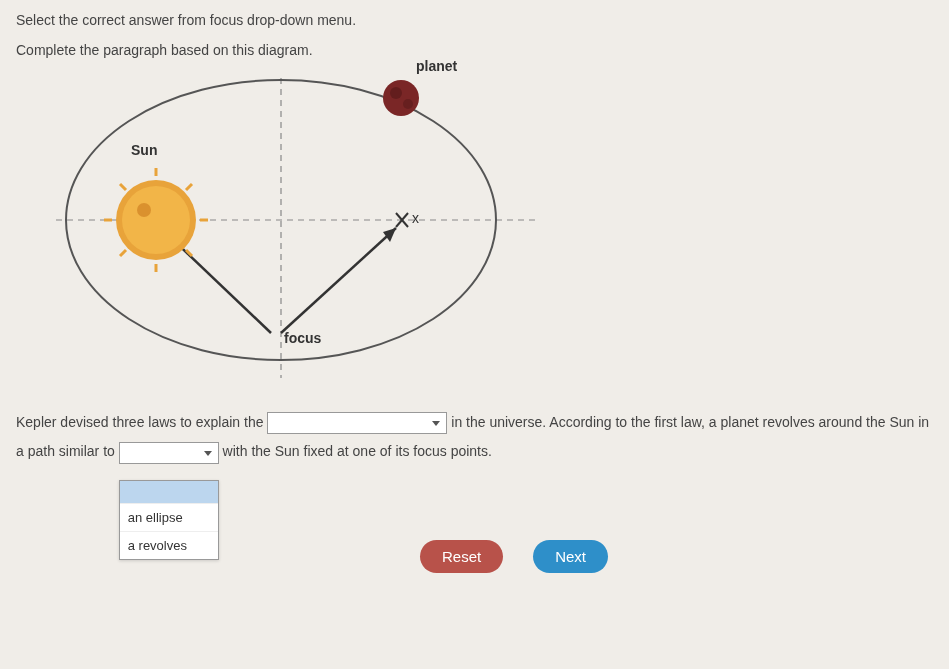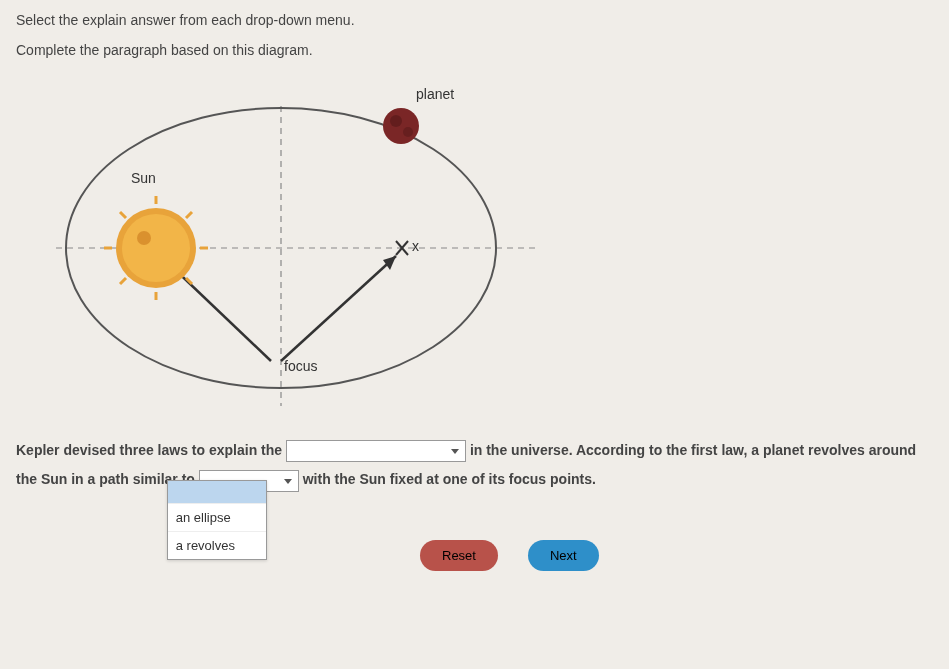--- a/index.html
+++ b/index.html
@@ -7,44 +7,43 @@
       font-family: Arial, Helvetica, sans-serif;
       background: #f0ede8;
       width: 949px;
       height: 669px;
       padding: 12px 16px;
       color: #333;
       font-size: 14px;
       position: relative;
     }
     .instruction { color: #444; margin-bottom: 14px; font-size: 14px; }
-    .sub-instruction { color: #444; margin-bottom: 28px; font-size: 14px; }
+    .sub-instruction { color: #444; margin-bottom: 0; font-size: 14px; }
     .diagram-wrap {
       position: relative;
       width: 480px;
       height: 330px;
       margin: 0 0 20px 40px;
     }
     .diagram-wrap svg { width: 100%; height: 100%; }
     .diagram-label {
       position: absolute;
       font-size: 14px;
-      font-weight: 400;
+      font-weight: 700;
       color: #333;
     }
     .lbl-planet { left: 360px; top: 0px; }
     .lbl-sun { left: 75px; top: 84px; }
     .lbl-focus { left: 228px; top: 272px; }
     .lbl-x { left: 356px; top: 152px; font-weight: 500; }
     .paragraph {
       margin-top: 8px;
       line-height: 2.1;
       color: #444;
       font-size: 14px;
-      font-weight: bold;
     }
     .select-inline {
       display: inline-block;
       border: 1px solid #999;
       background: #fff;
       height: 22px;
       vertical-align: middle;
       position: relative;
       font-size: 13px;
       color: #333;
@@ -89,32 +88,32 @@
       position: absolute;
       left: 420px;
       top: 540px;
       display: flex;
       gap: 30px;
     }
     .btn {
       border: none;
       border-radius: 18px;
       padding: 8px 22px;
-      font-size: 13px;
-      color: #000000;
+      font-size: 15px;
+      color: #ffffff;
       cursor: pointer;
       font-family: inherit;
     }
     .btn-reset { background: #b8524a; }
     .btn-next { background: #2e8fc9; }
   </style>
 </head>
 <body>
 
-<p class="instruction">Select the explain answer from each drop-down menu.</p>
+<p class="instruction">Select the correct answer from focus drop-down menu.</p>
 <p class="sub-instruction">Complete the paragraph based on this diagram.</p>
 
 <div class="diagram-wrap">
   <svg viewBox="0 0 480 330">
 
     <line x1="0" y1="162" x2="480" y2="162" stroke="#888" stroke-width="1.2" stroke-dasharray="6 5"></line>
     <line x1="225" y1="20" x2="225" y2="320" stroke="#888" stroke-width="1.2" stroke-dasharray="6 5"></line>
 
     <ellipse cx="225" cy="162" rx="215" ry="140" fill="none" stroke="#555" stroke-width="2"></ellipse>
 
@@ -161,21 +160,21 @@
   <span class="select-inline sel-1">
     <span class="sel-val"></span>
   </span>
   <span> in the universe. According to the first law, a planet revolves around the Sun in a path similar to </span>
   <span class="select-inline sel-2" id="sel2">
     <span class="sel-val"></span>
   </span>
   <span> with the Sun fixed at one of its focus points.</span>
 </div>
 
-<div class="dropdown-open" id="dd2" style="left: 118.719px; top: 479.688px; width: 100px; margin-left: 48px;">
+<div class="dropdown-open" id="dd2" style="left: 118.719px; top: 479.688px; width: 100px;">
   <div class="opt"></div>
   <div class="opt">an ellipse</div>
   <div class="opt">a revolves</div>
 </div>
 
 <div class="buttons">
   <button class="btn btn-reset">Reset</button>
   <button class="btn btn-next">Next</button>
 </div>
 

